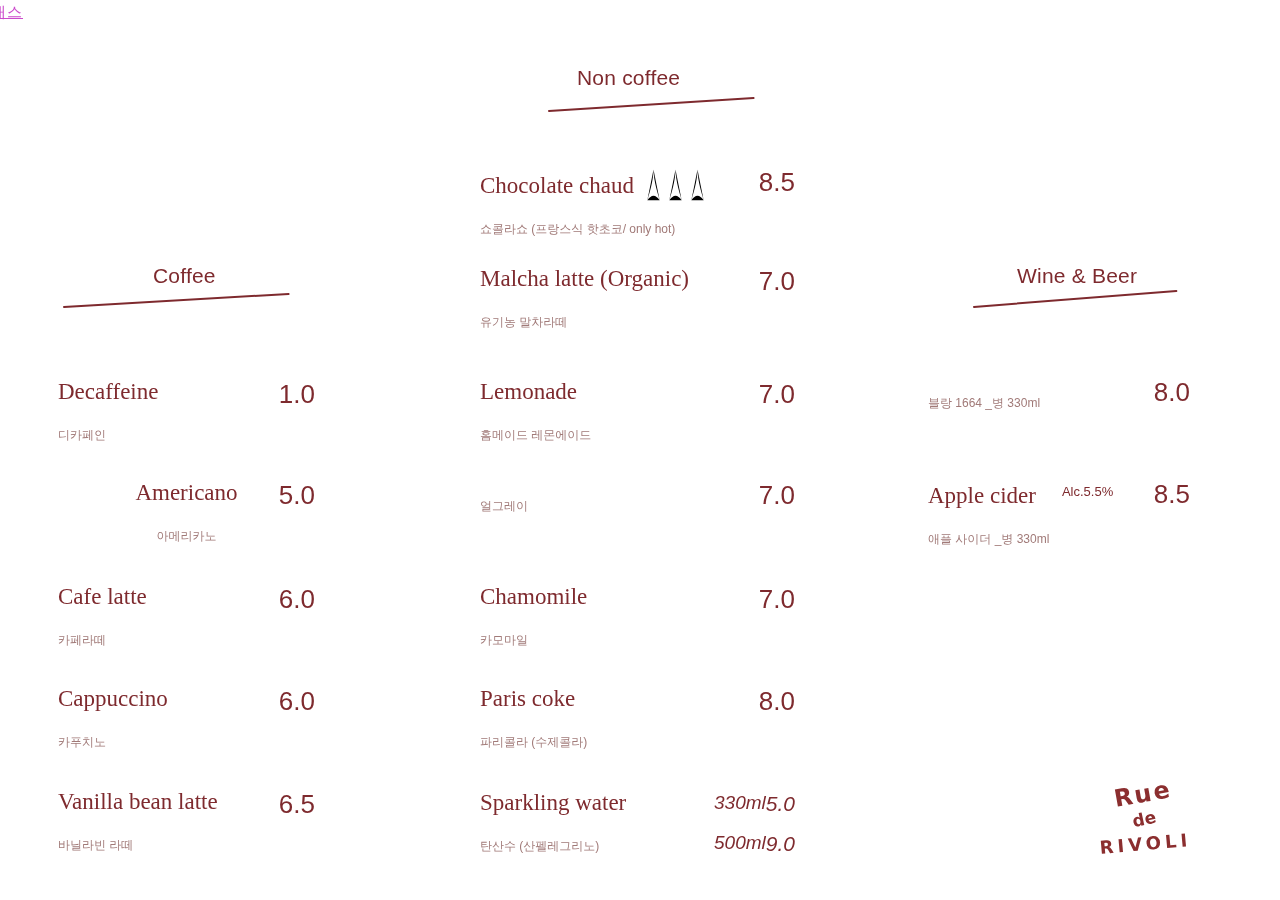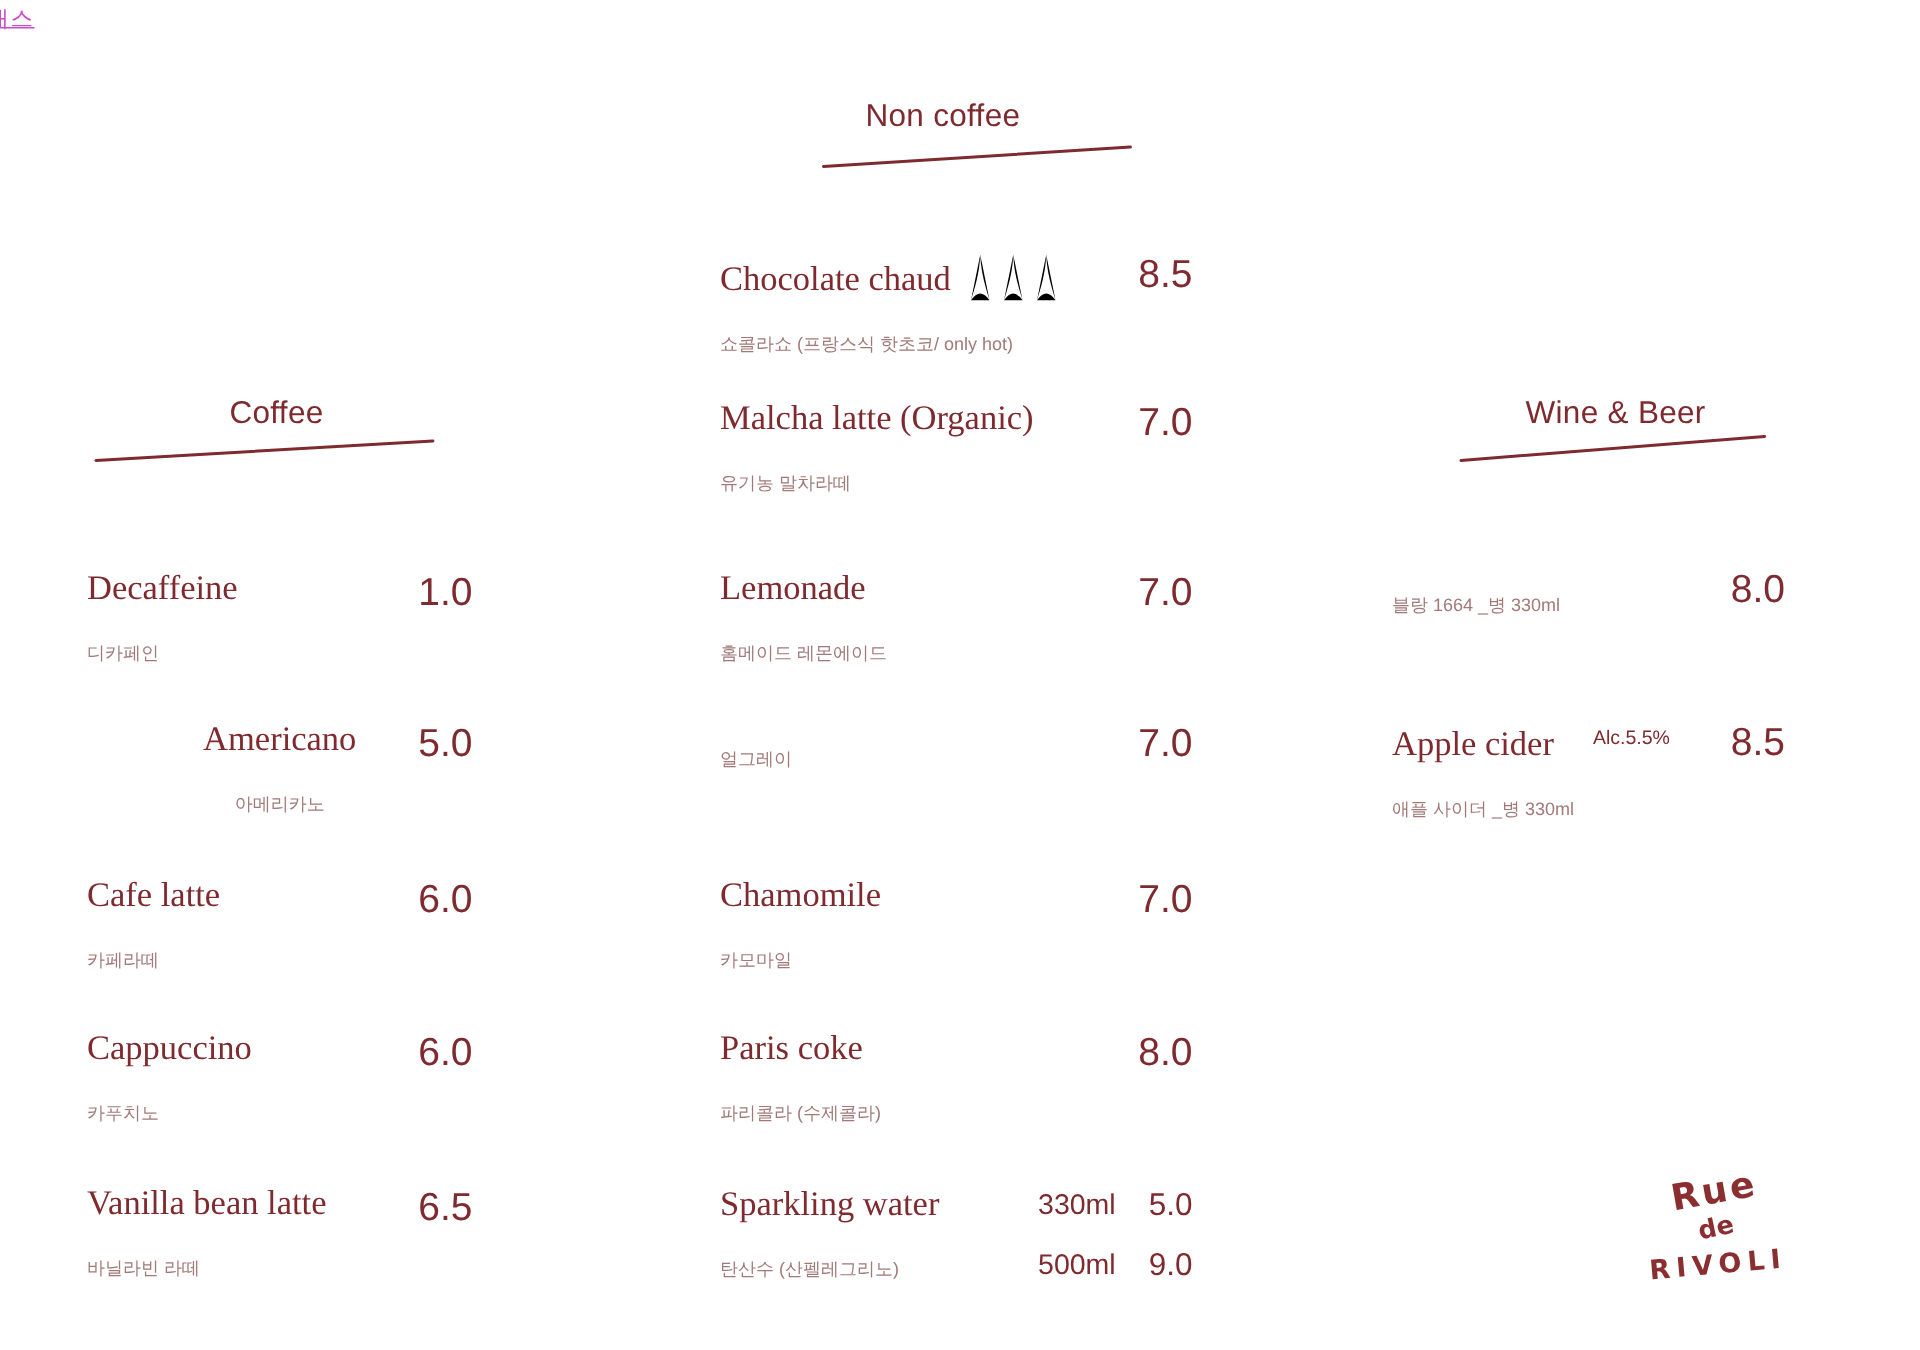--- a/index.html
+++ b/index.html
@@ -54,21 +54,21 @@
   }
   .price{
     position:absolute;right:0;top:2px;
     font-size:26px;font-weight:500;color:var(--accent);
   }
   .alc{
     font-size:13px;font-weight:500;color:var(--accent);
     margin-left:16px;padding-bottom:4px;white-space:nowrap;
   }
   .size-row{
-    position:absolute;right:0;display:flex;gap:22px;align-items:center;
+    position:absolute;right:0;display:flex;align-items:flex-start;font-style:italic;
   }
   .size-row.r1{top:4px;}
   .size-row.r2{top:44px;}
   .size-label{font-size:19px;font-weight:500;color:var(--accent);}
   .size-price{font-size:21px;font-weight:500;color:var(--accent);}
 
   
   .eiffel-group{display:inline-flex;gap:3px;margin-bottom:-4px;}
   .eiffel-group svg{display:block;}
 

